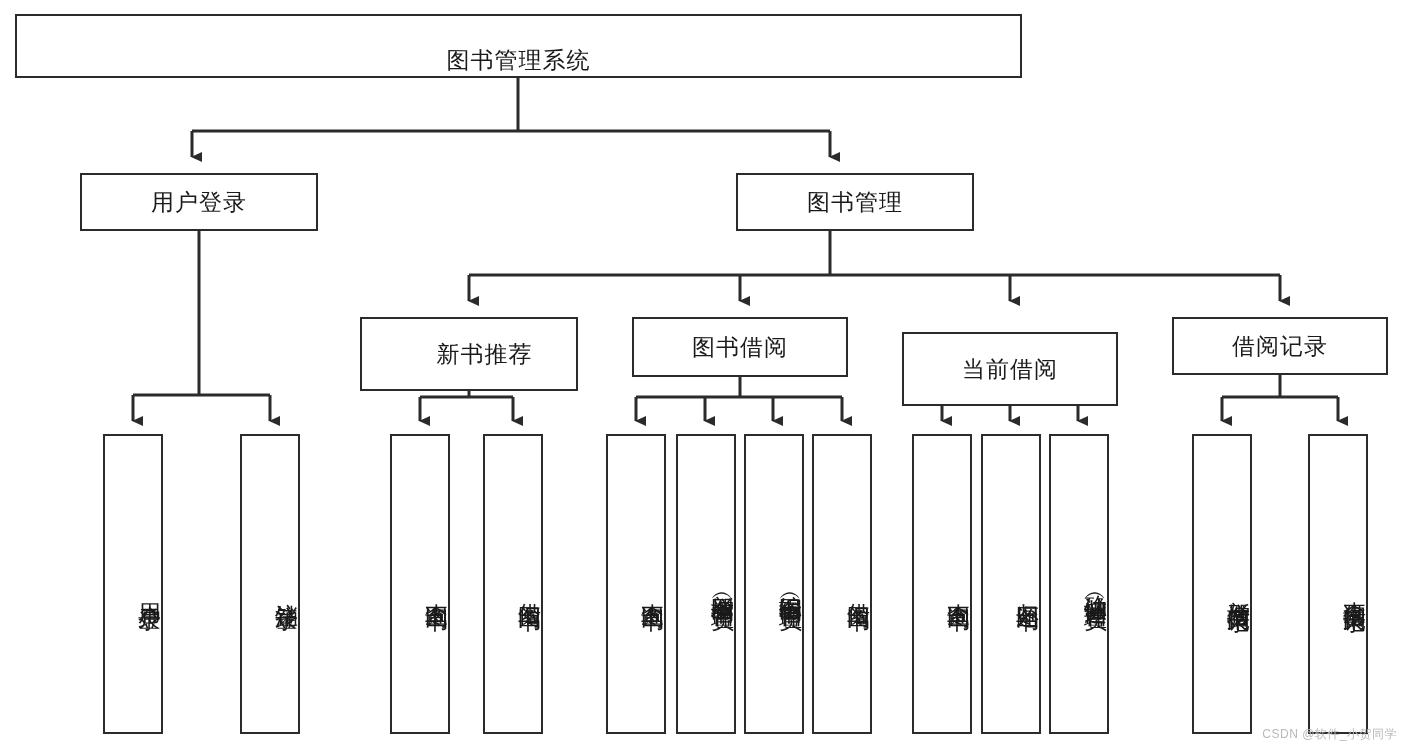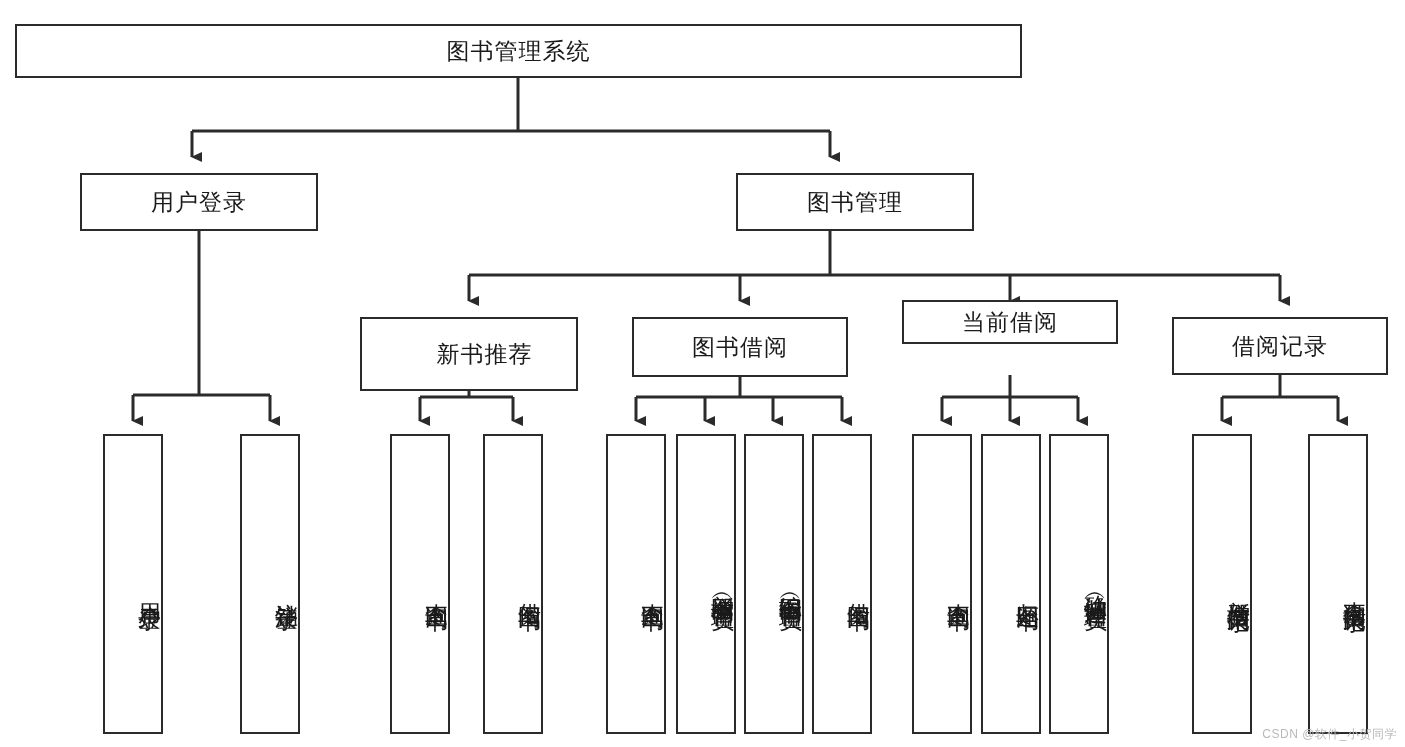--- a/index.html
+++ b/index.html
@@ -118,38 +118,38 @@
     <path class="lnk" d="M 942,397 L 942,421" marker-end="url(#arw)"></path>
     <path class="lnk" d="M 1010,397 L 1010,421" marker-end="url(#arw)"></path>
     <path class="lnk" d="M 1078,397 L 1078,421" marker-end="url(#arw)"></path>
 
     <path class="lnk" d="M 1280,375 L 1280,397"></path>
     <path class="lnk" d="M 1222,397 L 1338,397"></path>
     <path class="lnk" d="M 1222,397 L 1222,421" marker-end="url(#arw)"></path>
     <path class="lnk" d="M 1338,397 L 1338,421" marker-end="url(#arw)"></path>
   </svg>
 
-  <div class="node node-h" style="left:15px; top:24px; width:1007px; height:54px;">
+  <div class="node node-h" style="left:15px; top:14px; width:1007px; height:64px;align-items:flex-end;">
     <span>图书管理系统</span>
   </div>
 
   <div class="node node-h" style="left:80px; top:173px; width:238px; height:58px;">
     <span>用户登录</span>
   </div>
   <div class="node node-h" style="left:736px; top:173px; width:238px; height:58px;">
     <span>图书管理</span>
   </div>
 
   <div class="node node-h" style="left:360px; top:317px; width:218px; height:74px;padding-left:31px;">
     <span>新书推荐</span>
   </div>
   <div class="node node-h" style="left:632px; top:317px; width:216px; height:60px;">
     <span>图书借阅</span>
   </div>
-  <div class="node node-h" style="left:902px; top:300px; width:216px; height:44px;">
+  <div class="node node-h" style="left:902px; top:332px; width:216px; height:74px;">
     <span>当前借阅</span>
   </div>
   <div class="node node-h" style="left:1172px; top:317px; width:216px; height:58px;">
     <span>借阅记录</span>
   </div>
 
   <div class="node node-v" style="left:103px; top:434px; width:60px; height:300px;">
     <span>用户登录</span>
   </div>
   <div class="node node-v" style="left:240px; top:434px; width:60px; height:300px;">

